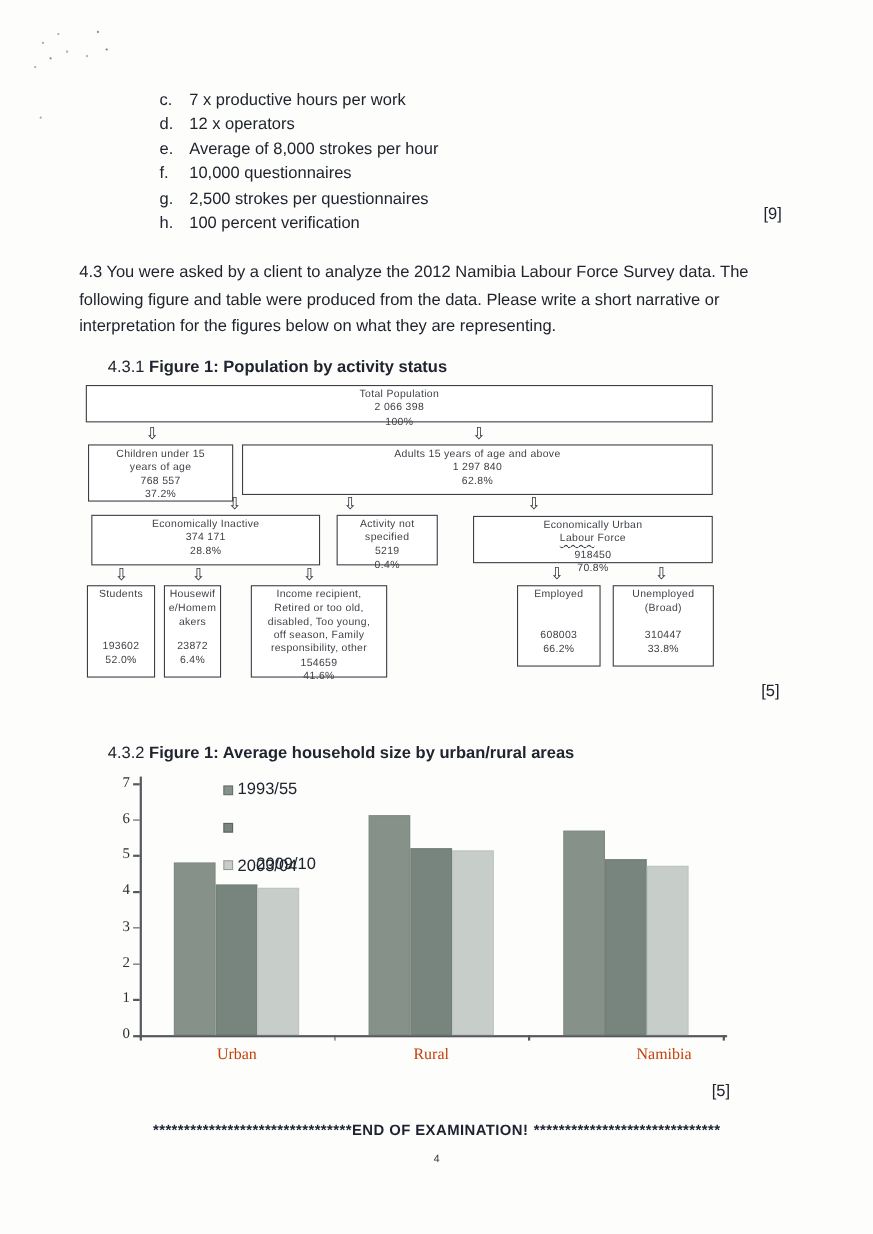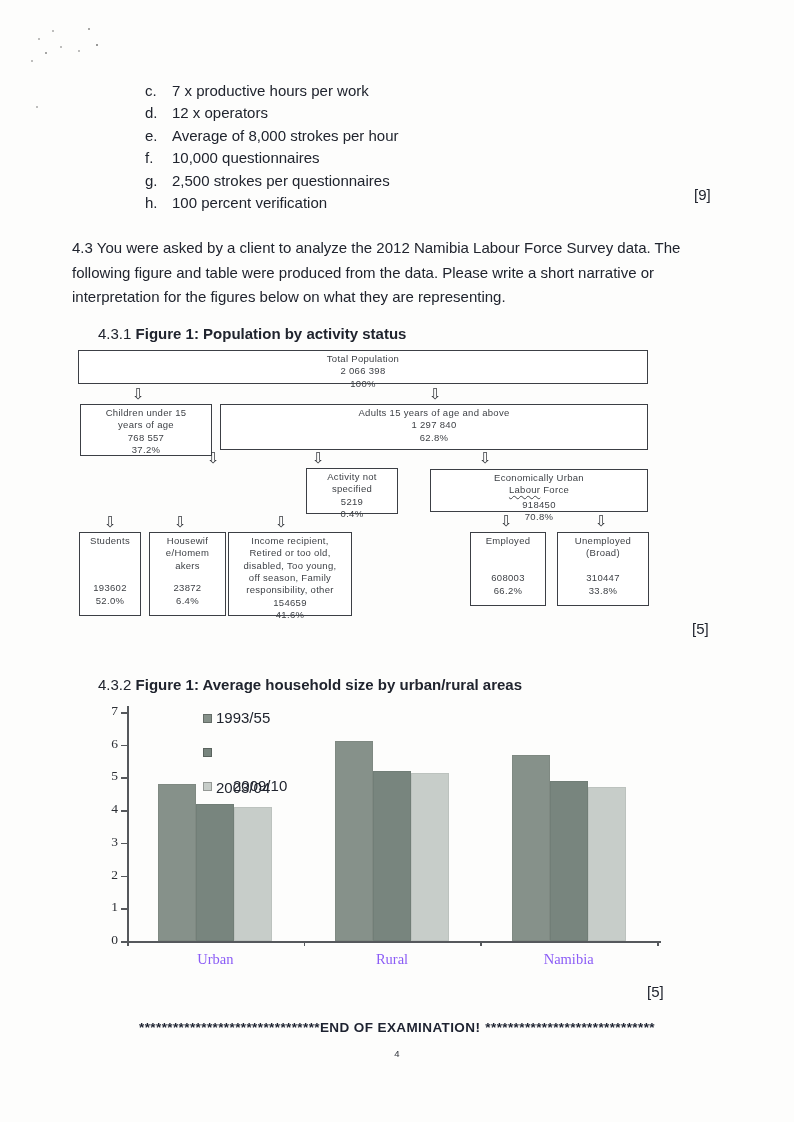--- a/index.html
+++ b/index.html
@@ -32,21 +32,21 @@
   
   .chart{position:absolute;left:100px;top:703px;width:580px;height:272px;}
   .chart>div{position:absolute;}
   .yline{width:1.5px;background:#55585c;}
   .xline{height:1.5px;background:#55585c;}
   .ytick{width:6px;height:1.5px;background:#55585c;}
   .xtick{width:1.5px;height:5px;background:#55585c;}
   .ylab{width:18px;text-align:right;font-family:"Liberation Serif",serif;
         font-size:13.5px;color:#2a2d33;}
   .xlab{width:120px;text-align:center;font-family:"Liberation Serif",serif;
-        font-size:14.5px;color:#8b5cf6;}
+        font-size:14.5px;color:#c2410c;}
   .bar{box-shadow:inset 0 0 0 1px rgba(0,0,0,0.05);}
   .lsw{width:9px;height:9px;box-shadow:inset 0 0 0 1px rgba(0,0,0,0.25);}
   .llab{font-size:15px;color:#20242e;}
   
   .footer-line{position:absolute;left:0;top:1020px;width:100%;text-align:center;
                font-size:13.5px;font-weight:bold;letter-spacing:.4px;color:#1d2230;
                white-space:nowrap;}
   .footer-line .sr{margin-left:5px;}
   .page-num{position:absolute;left:0;top:1048px;width:100%;text-align:center;
             font-size:9.5px;color:#30343c;}
@@ -119,20 +119,25 @@
     <div class="node" style="left:142px;top:54px;width:428px;height:46px">
       <div class="pre">Adults 15 years of age and above
 1 297 840
 62.8%</div>
     </div>
 
     <span class="arr" style="left:129px;top:100px">⇩</span>
     <span class="arr" style="left:234px;top:100px">⇩</span>
     <span class="arr" style="left:401px;top:100px">⇩</span>
 
+    <div class="node" style="left:5px;top:118px;width:208px;height:46px">
+      <div class="pre">Economically Inactive
+374 171
+28.8%</div>
+    </div>
     <div class="node" style="left:228px;top:118px;width:92px;height:46px">
       <div class="pre">Activity not
 specified
 5219
 0.4%</div>
     </div>
     <div class="node" style="left:352px;top:119px;width:218px;height:43px">
       <div><span>Economically Urban</span><br><span class="wavy">Labour</span><span> Force</span></div>
       <div class="nums tight">918450
 70.8%</div>
@@ -142,21 +147,21 @@
     <span class="arr" style="left:96px;top:164px">⇩</span>
     <span class="arr" style="left:197px;top:164px">⇩</span>
     <span class="arr" style="left:422px;top:163px">⇩</span>
     <span class="arr" style="left:517px;top:163px">⇩</span>
 
     <div class="node" style="left:1px;top:182px;width:62px;height:84px">
       <div class="pre">Students</div>
       <div class="nums">193602
 52.0%</div>
     </div>
-    <div class="node" style="left:71px;top:182px;width:77px;height:84px">
+    <div class="node" style="left:71px;top:182px;width:52px;height:84px">
       <div class="pre">Housewif
 e/Homem
 akers</div>
       <div class="nums">23872
 6.4%</div>
     </div>
     <div class="node" style="left:150px;top:182px;width:124px;height:84px">
       <div class="pre">Income recipient,
 Retired or too old,
 disabled, Too young,
@@ -209,21 +214,21 @@
       <div class="bar" style="left: 96.3333px; top: 100.6px; width: 38px; height: 137.4px; background: rgb(120, 133, 126);"></div>
       <div class="bar" style="left: 134.333px; top: 103.871px; width: 38px; height: 134.129px; background: rgb(199, 205, 201);"></div>
       <div class="xlab" style="left: 55.3333px; top: 248px;">Urban</div>
       <div class="bar" style="left: 235px; top: 38.4429px; width: 38px; height: 199.557px; background: rgb(134, 145, 138);"></div>
       <div class="bar" style="left: 273px; top: 67.8857px; width: 38px; height: 170.114px; background: rgb(120, 133, 126);"></div>
       <div class="bar" style="left: 311px; top: 69.5214px; width: 38px; height: 168.479px; background: rgb(199, 205, 201);"></div>
       <div class="xlab" style="left: 232px; top: 248px;">Rural</div>
       <div class="bar" style="left: 411.667px; top: 51.5286px; width: 38px; height: 186.471px; background: rgb(134, 145, 138);"></div>
       <div class="bar" style="left: 449.667px; top: 77.7px; width: 38px; height: 160.3px; background: rgb(120, 133, 126);"></div>
       <div class="bar" style="left: 487.667px; top: 84.2429px; width: 38px; height: 153.757px; background: rgb(199, 205, 201);"></div>
-      <div class="xlab" style="left: 408.667px; top: 248px;">Namibia</div>
+      <div class="xlab" style="left: 408.667px; top: 248px; text-align: right;">Namibia</div>
       <div class="lsw" style="left: 103px; top: 11px; background: rgb(134, 145, 138);"></div>
       <div class="llab" style="left: 116px; top: 6px;">1993/55</div>
       <div class="lsw" style="left: 103px; top: 45px; background: rgb(120, 133, 126);"></div>
       <div class="llab" style="left: 116px; top: 40px; margin-top: 36px;">2003/04</div>
       <div class="lsw" style="left: 103px; top: 79px; background: rgb(199, 205, 201);"></div>
       <div class="llab" style="left: 133px; top: 74px;">2009/10</div>
     </div>
 
   <div class="mark" style="left:647px;top:983px">[5]</div>
 

